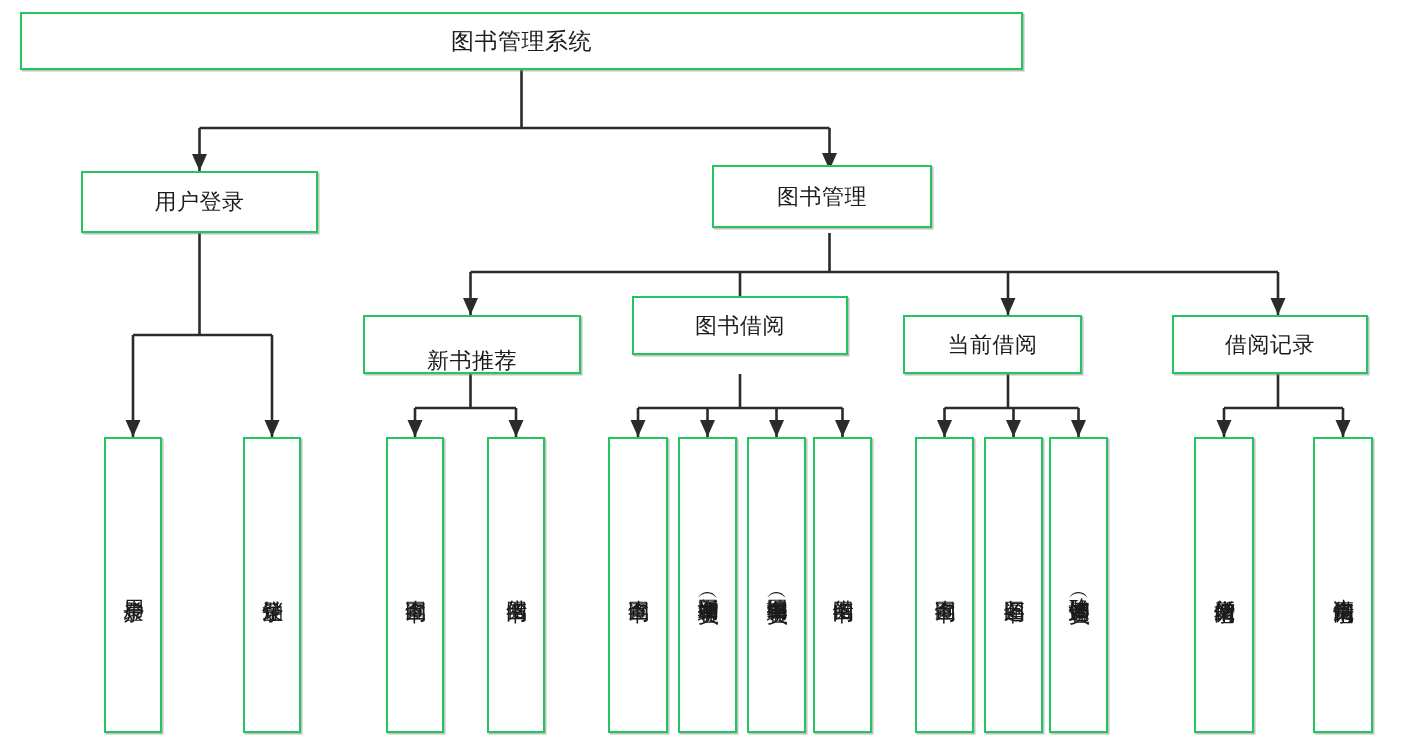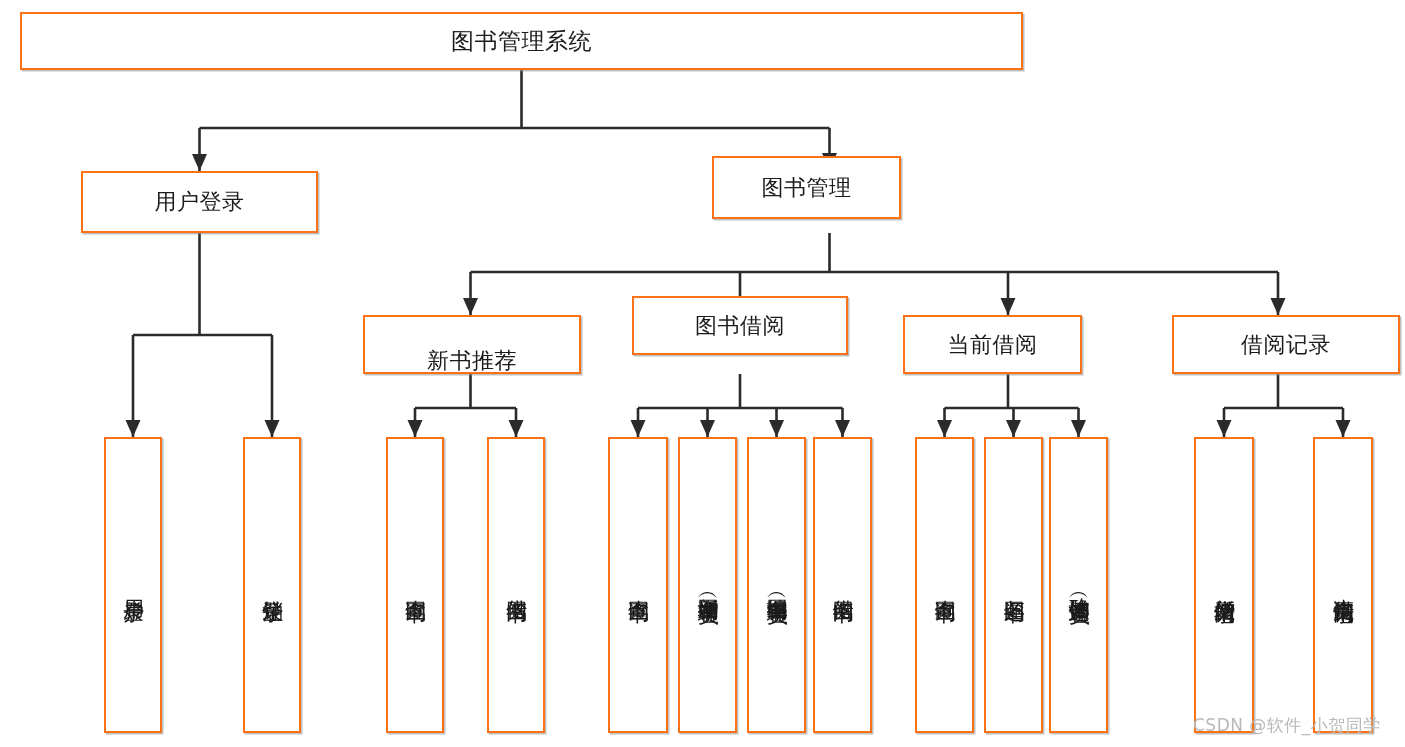--- a/index.html
+++ b/index.html
@@ -22,21 +22,21 @@
     left: 0;
     top: 0;
     width: 1405px;
     height: 747px;
     pointer-events: none;
   }
   .node {
     position: absolute;
     box-sizing: border-box;
     background: #ffffff;
-    border: 2px solid #f97316;
+    border: 2px solid #22c55e;
     display: flex;
     align-items: center;
     justify-content: center;
     box-shadow: 1.5px 1.5px 0 rgba(140,140,140,0.55);
   }
   .node .label {
     color: #1b1b1b;
     text-align: center;
     line-height: 1.05;
     white-space: nowrap;
@@ -130,33 +130,33 @@
       <line x1="1343" y1="408" x2="1343" y2="437" stroke="#2b2b2b" stroke-width="2.6"></line>
       <path d="M1335.5,420 L1350.5,420 L1343,437 Z" fill="#2b2b2b"></path>
     </svg>
   <div id="nodes-layer">
       <div class="node horiz root" style="left: 20px; top: 12px; width: 1003px; height: 58px;">
         <span class="label">图书管理系统</span>
       </div>
       <div class="node horiz" style="left: 81px; top: 171px; width: 237px; height: 62px;">
         <span class="label">用户登录</span>
       </div>
-      <div class="node horiz" style="left: 712px; top: 156px; width: 189px; height: 63px;">
+      <div class="node horiz" style="left: 712px; top: 165px; width: 220px; height: 63px;">
         <span class="label">图书管理</span>
       </div>
       <div class="node horiz" style="left: 363px; top: 315px; width: 218px; height: 59px; align-items: flex-end;">
         <span class="label">新书推荐</span>
       </div>
       <div class="node horiz" style="left: 632px; top: 296px; width: 216px; height: 59px;">
         <span class="label">图书借阅</span>
       </div>
       <div class="node horiz" style="left: 903px; top: 315px; width: 179px; height: 59px;">
         <span class="label">当前借阅</span>
       </div>
-      <div class="node horiz" style="left: 1172px; top: 315px; width: 228px; height: 59px;">
+      <div class="node horiz" style="left: 1172px; top: 315px; width: 196px; height: 59px;">
         <span class="label">借阅记录</span>
       </div>
       <div class="node vert" style="left: 104px; top: 437px; width: 58px; height: 296px;">
         <span class="label">用户登录</span>
       </div>
       <div class="node vert" style="left: 243px; top: 437px; width: 58px; height: 296px;">
         <span class="label">注销登录</span>
       </div>
       <div class="node vert" style="left: 386px; top: 437px; width: 58px; height: 296px;">
         <span class="label">查询图书</span>
@@ -185,14 +185,13 @@
       <div class="node vert" style="left: 1049px; top: 437px; width: 59px; height: 296px;">
         <span class="label">确认归还（管理员）</span>
       </div>
       <div class="node vert" style="left: 1194px; top: 437px; width: 60px; height: 296px;">
         <span class="label">新增借阅记录</span>
       </div>
       <div class="node vert" style="left: 1313px; top: 437px; width: 60px; height: 296px;">
         <span class="label">查询借阅记录</span>
       </div>
     </div>
-  <div id="watermark">CSDN @软件_小贺同学</div>
 </div>
 
 </body></html>

